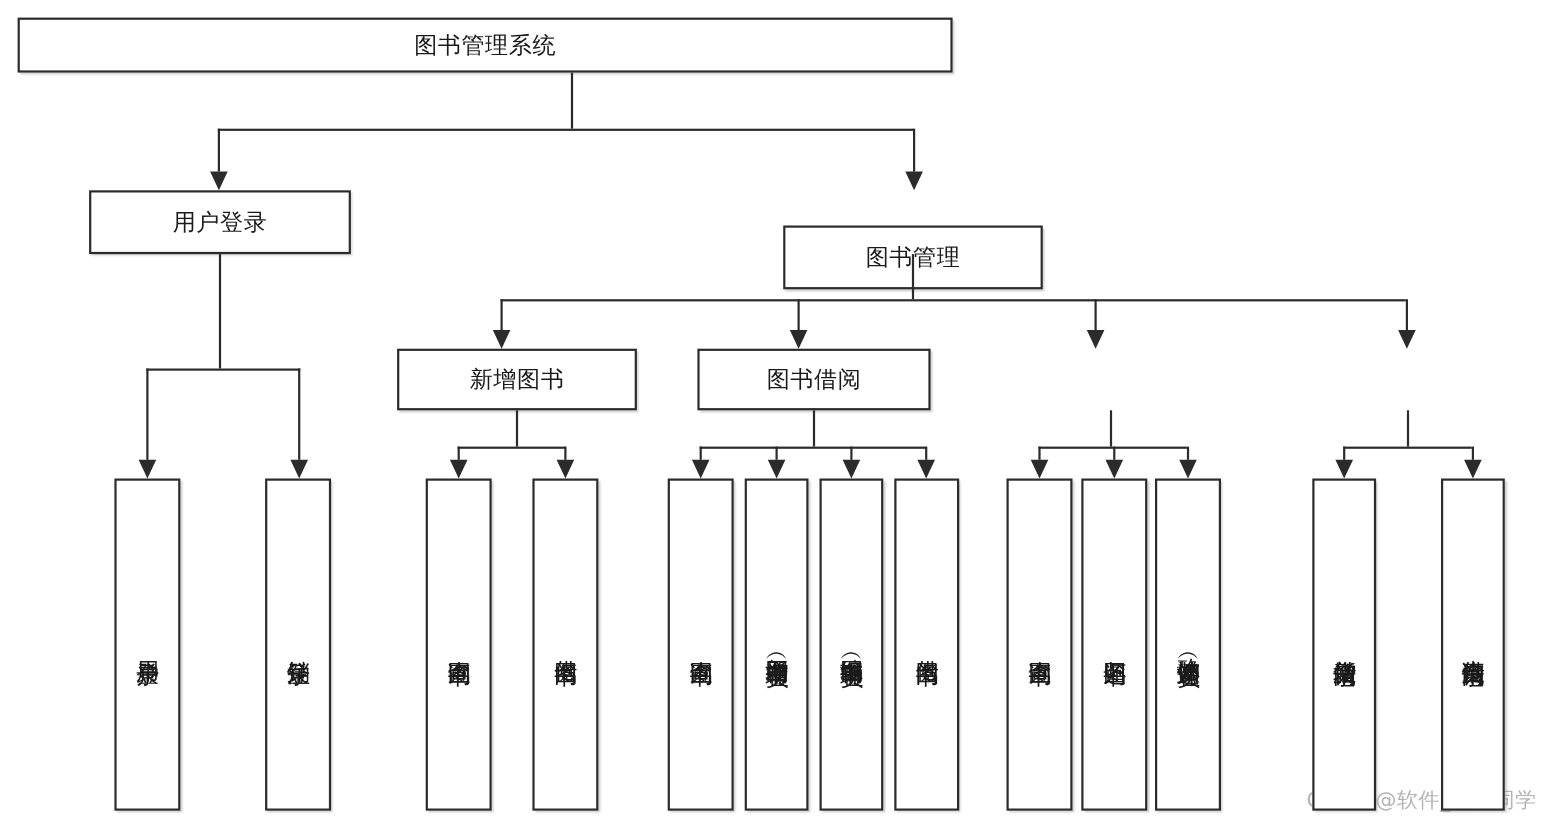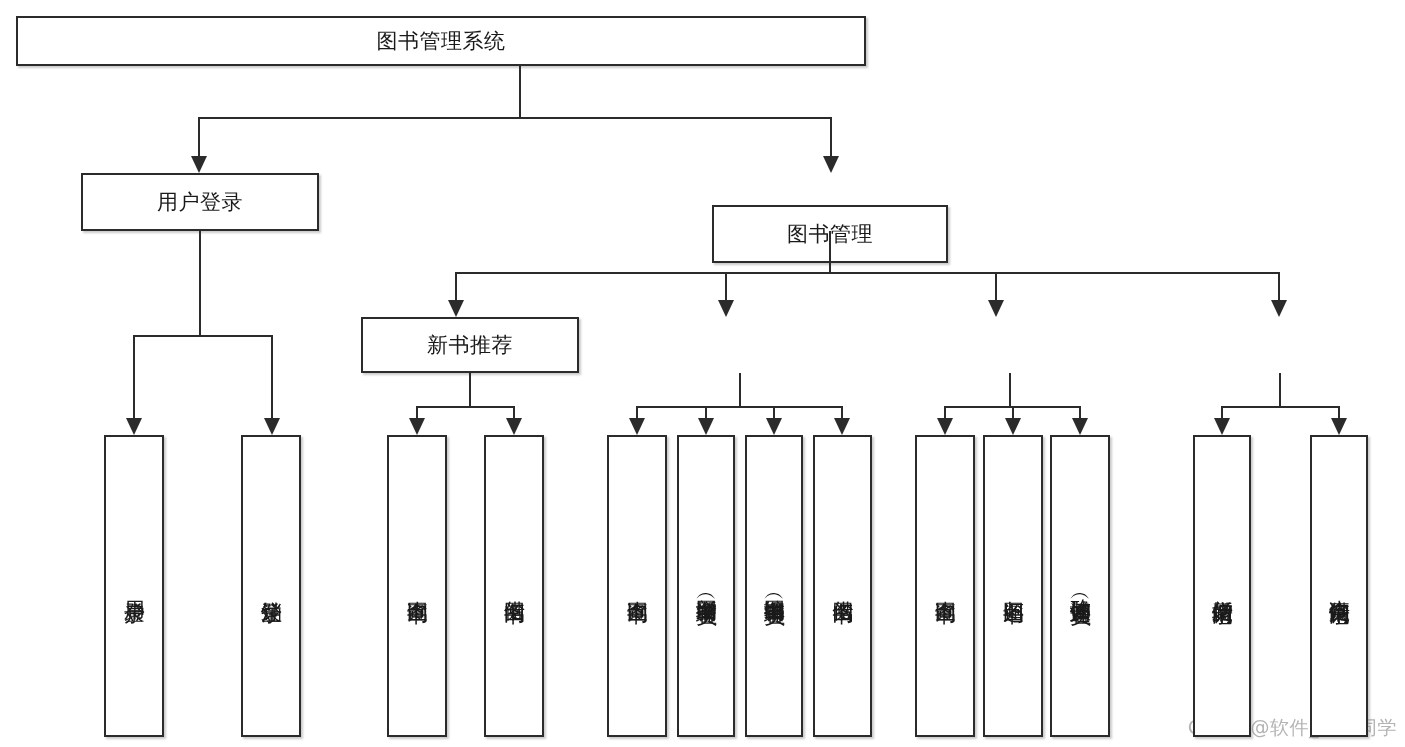--- a/index.html
+++ b/index.html
@@ -91,21 +91,24 @@
 <div class="node horiz" style="left: 16px; top: 16px; width: 850px; height: 50px;">
       <span class="lbl">图书管理系统</span>
     </div>
     <div class="node horiz" style="left: 81px; top: 173px; width: 238px; height: 58px;">
       <span class="lbl">用户登录</span>
     </div>
     <div class="node horiz" style="left: 712px; top: 173px; width: 236px; height: 58px; margin-top: 32px;">
       <span class="lbl">图书管理</span>
     </div>
     <div class="node horiz" style="left: 361px; top: 317px; width: 218px; height: 56px;">
-      <span class="lbl">新书推荐</span>
+      <span class="lbl">新增图书</span>
+    </div>
+    <div class="node horiz" style="left: 634px; top: 317px; width: 212px; height: 56px;">
+      <span class="lbl">图书借阅</span>
     </div>
     <div class="node vert" style="left: 104px; top: 435px; width: 60px; height: 302px;">
       <span class="lbl">用户登录</span>
     </div>
     <div class="node vert" style="left: 241px; top: 435px; width: 60px; height: 302px;">
       <span class="lbl">注销登录</span>
     </div>
     <div class="node vert" style="left: 387px; top: 435px; width: 60px; height: 302px;">
       <span class="lbl">查询图书</span>
     </div>

